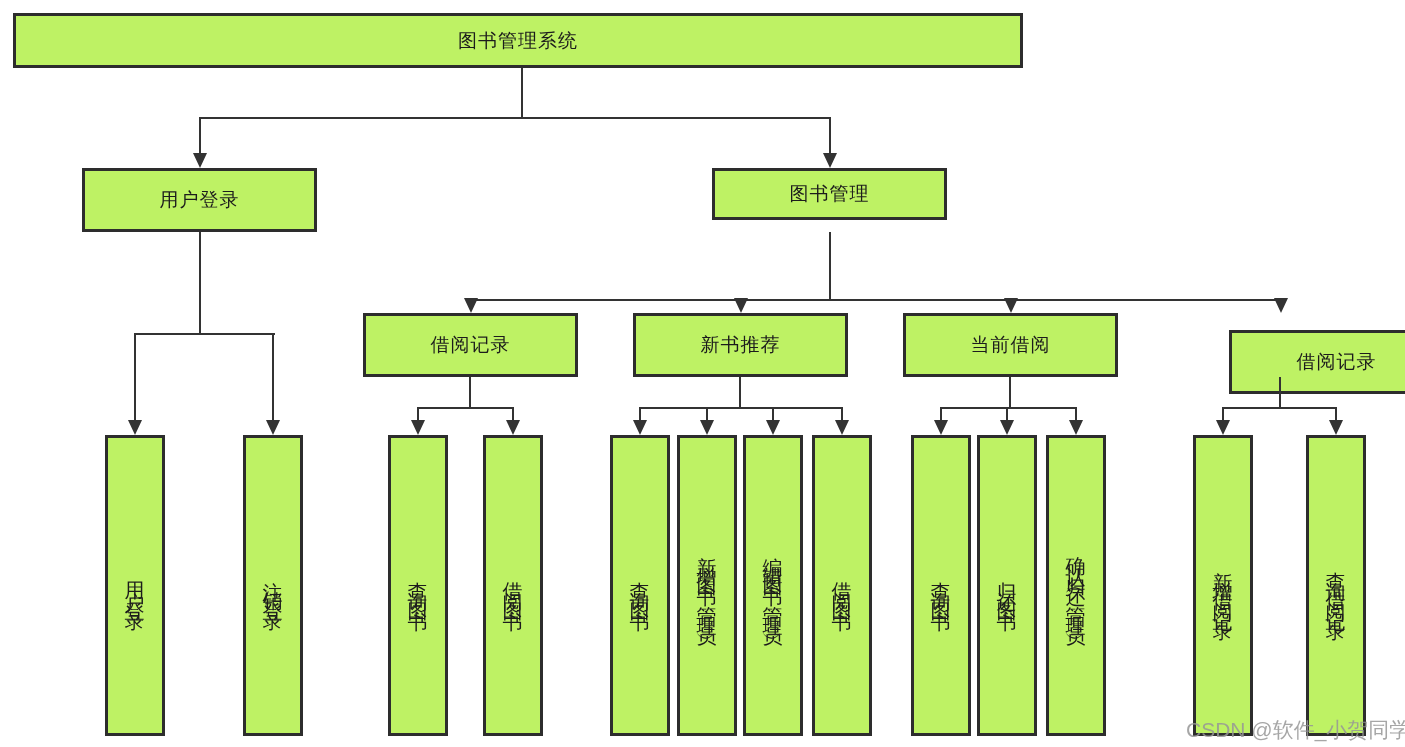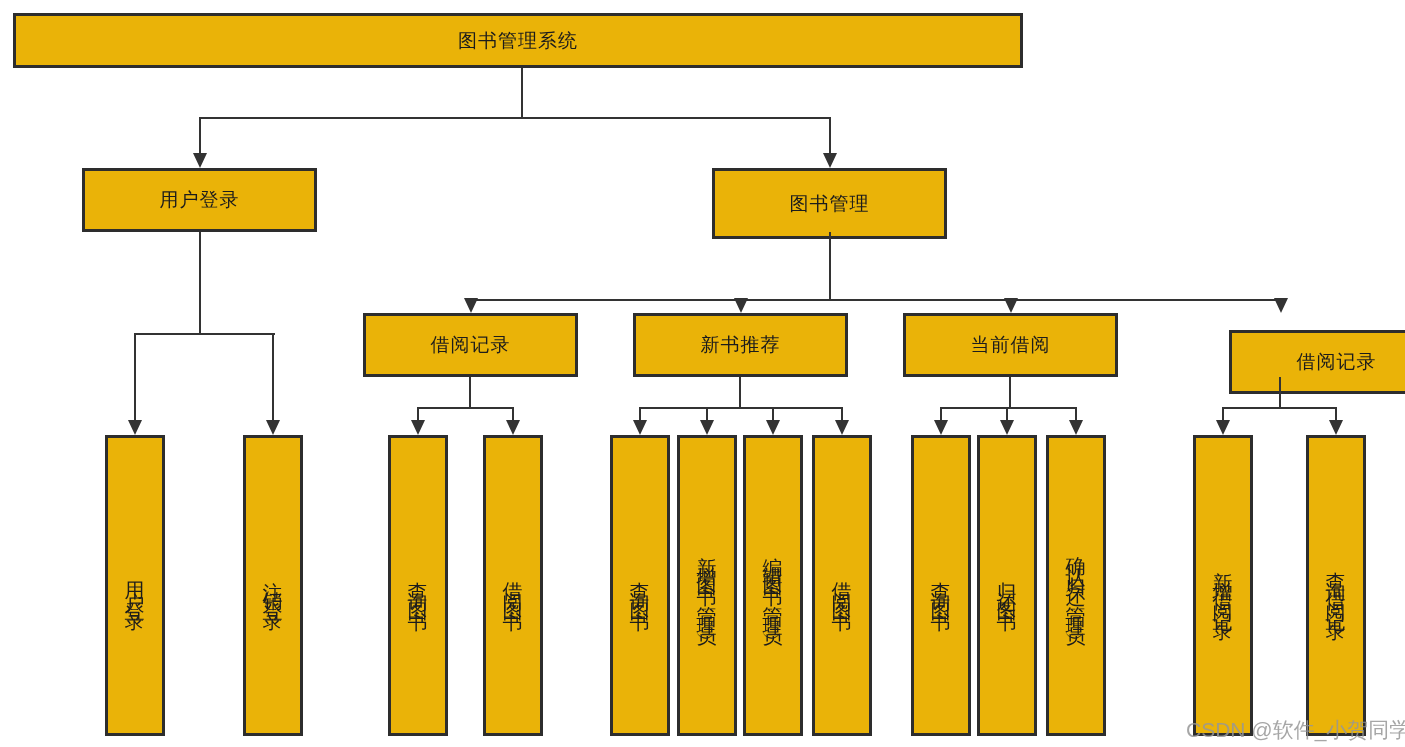--- a/index.html
+++ b/index.html
@@ -8,21 +8,21 @@
     width: 1405px;
     height: 747px;
     background: #ffffff;
     font-family: "Liberation Sans", "DejaVu Sans", sans-serif;
     overflow: hidden;
   }
   .box {
     position: absolute;
     box-sizing: border-box;
     border: 3px solid #2d2d2d;
-    background: #eab308;
+    background: #bef264;
     display: flex;
     align-items: center;
     justify-content: center;
     color: #1c1c1c;
     font-size: 19px;
     letter-spacing: 1px;
     text-align: center;
   }
   .leaf { width: 60px; top: 435px; height: 301px; }
   .vtext {
@@ -49,21 +49,21 @@
     top: 716px;
     font-size: 21px;
     color: rgba(150, 150, 150, 0.85);
     white-space: nowrap;
     z-index: 5;
   }
   
   #box-root { left: 13px; top: 13px; width: 1010px; height: 55px; }
   
   #box-user-login { left: 82px;  top: 168px; width: 235px; height: 64px; }
-  #box-book-mgmt  { left: 712px; top: 168px; width: 235px; height: 71px; }
+  #box-book-mgmt  { left: 712px; top: 168px; width: 235px; height: 52px; }
   
   .l3 { top: 313px; width: 215px; height: 64px; }
   #box-new-book   { left: 363px; }
   #box-borrowing  { left: 633px; }
   #box-current    { left: 903px; text-align: center; }
   #box-records    { left: 1229px; margin-top: 17px; }
 </style>
 </head>
 <body>
 

